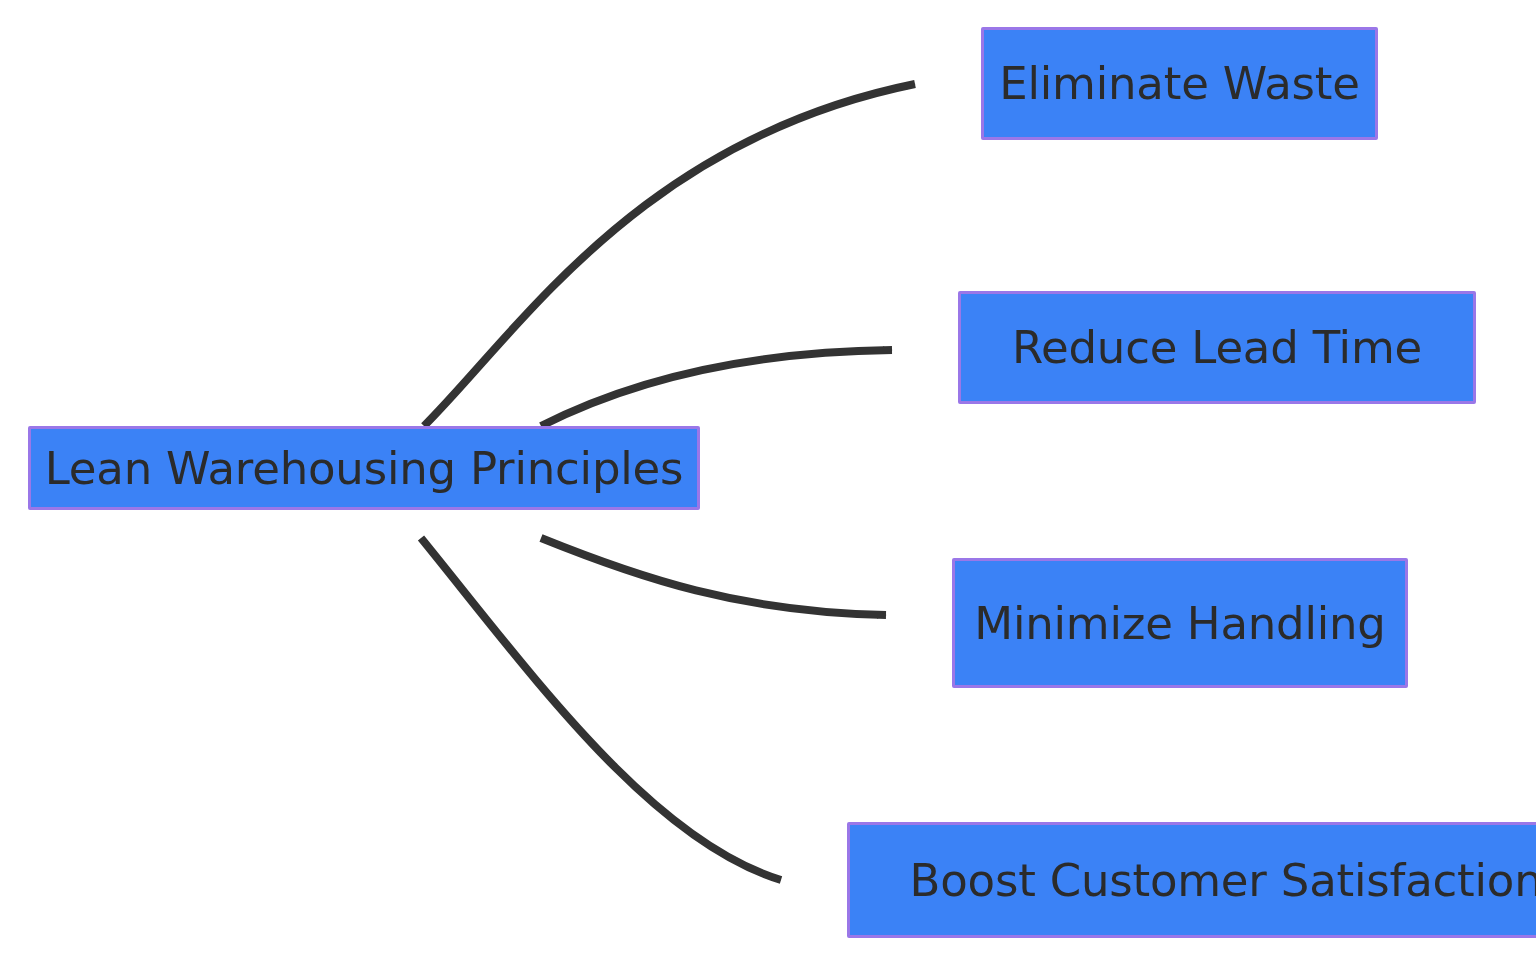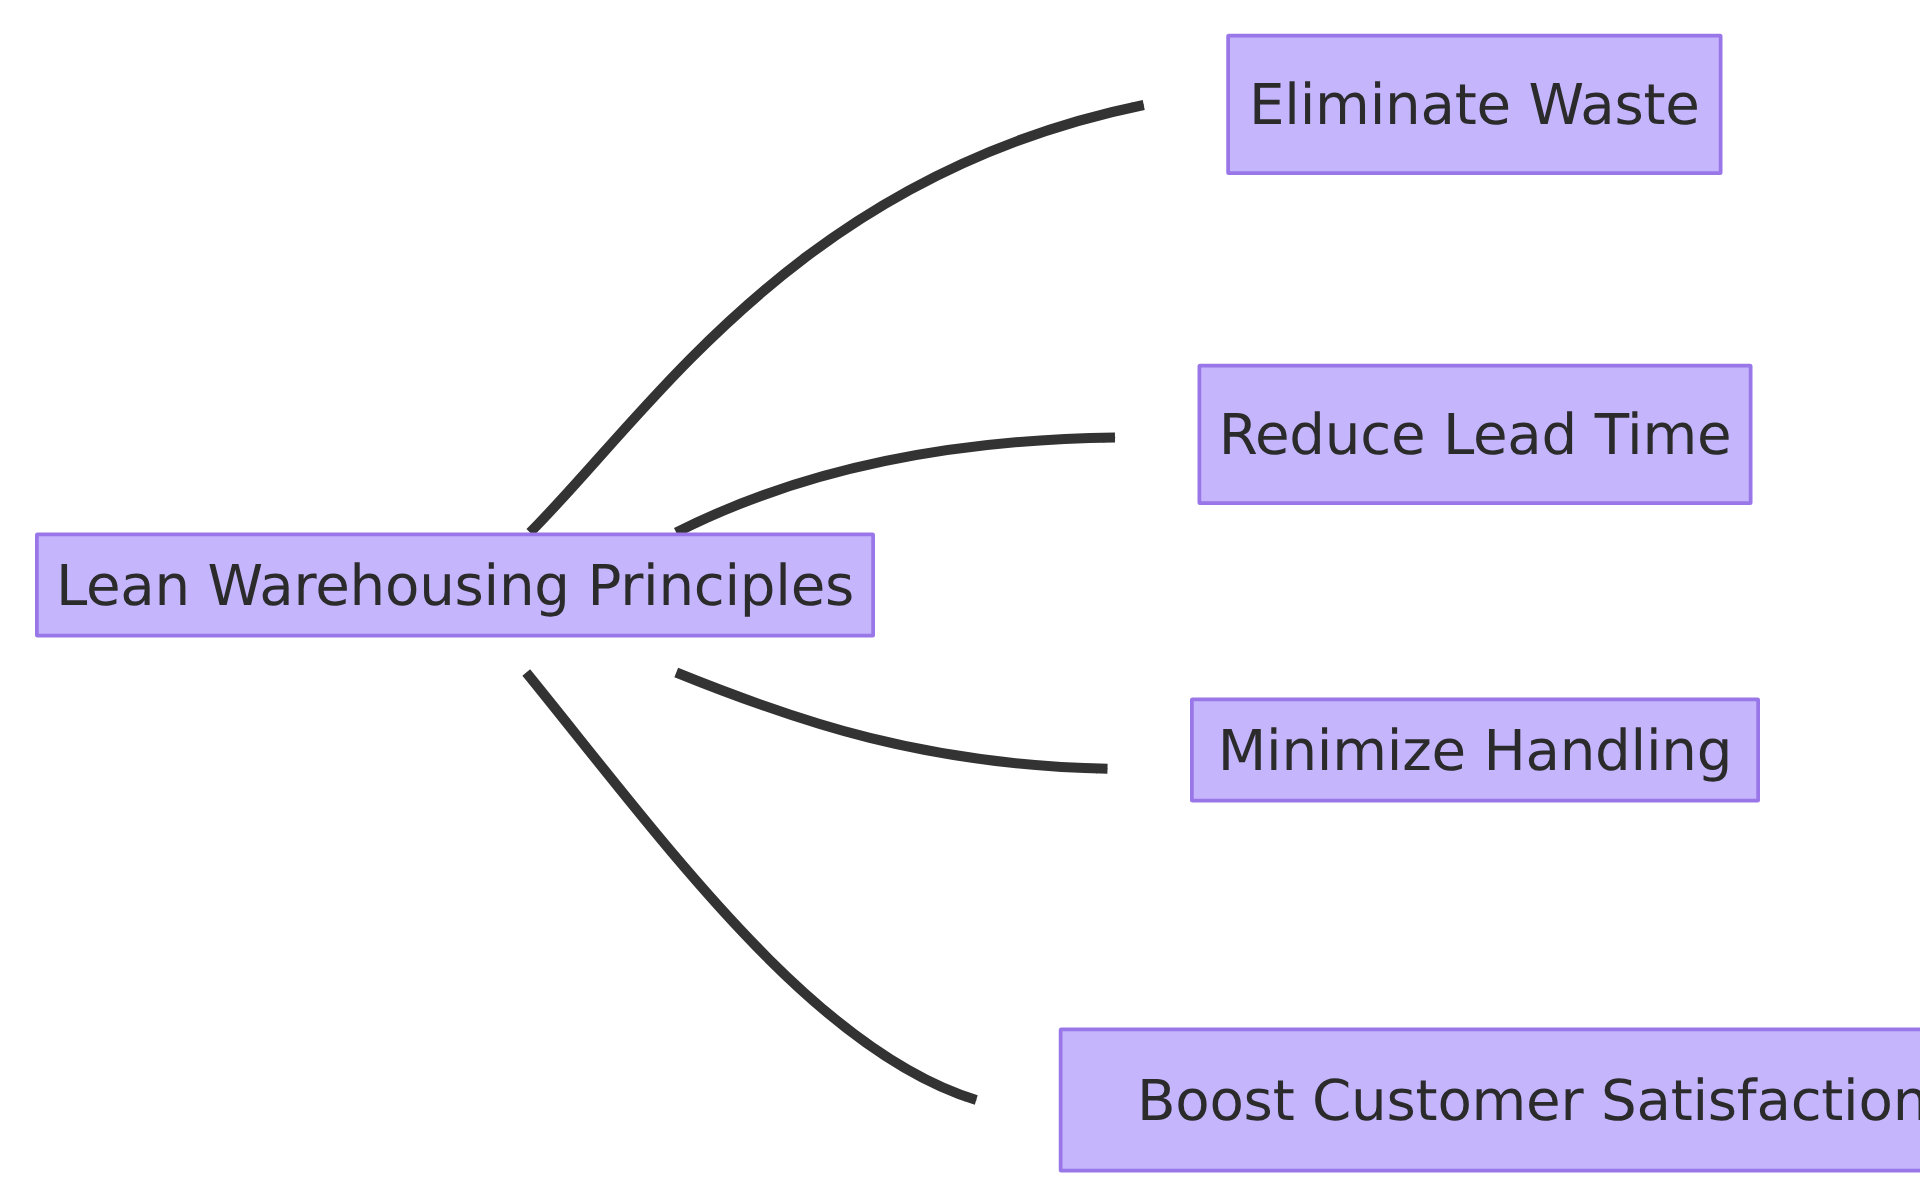--- a/index.html
+++ b/index.html
@@ -20,41 +20,41 @@
     position: absolute;
     left: 0;
     top: 0;
     width: 1536px;
     height: 962px;
     pointer-events: none;
   }
   .node {
     position: absolute;
     box-sizing: border-box;
-    background: #c4b5fd;
+    background: #3b82f6;
     border: 3px solid #9a77e8;
     border-radius: 2px;
     display: flex;
     align-items: center;
     justify-content: center;
     color: #2b2b2b;
     font-size: 45px;
     font-weight: 400;
     letter-spacing: -0.2px;
     white-space: nowrap;
     line-height: 1;
   }
   .node-label {
     display: block;
     padding: 0 4px;
   }
   #node-root   { left: 28px;  top: 426px; width: 672px; height: 84px; }
   #node-waste  { left: 981px; top: 27px;  width: 397px; height: 113px; }
-  #node-lead   { left: 958px; top: 291px; width: 444px; height: 113px; }
-  #node-handle { left: 952px; top: 558px; width: 456px; height: 84px; text-align: right; }
+  #node-lead   { left: 958px; top: 291px; width: 518px; height: 113px; }
+  #node-handle { left: 952px; top: 558px; width: 456px; height: 130px; text-align: right; }
   #node-boost  { left: 847px; top: 822px; width: 758px; height: 116px; }
 </style>
 </head>
 <body>
 
 <div id="canvas">
 
   <svg id="edge-layer" viewBox="0 0 1536 962" width="1536" height="962" xmlns="http://www.w3.org/2000/svg">
     <defs>
       <marker id="arrowhead" markerWidth="10" markerHeight="8" refX="9.4" refY="4" orient="auto" markerUnits="userSpaceOnUse">

